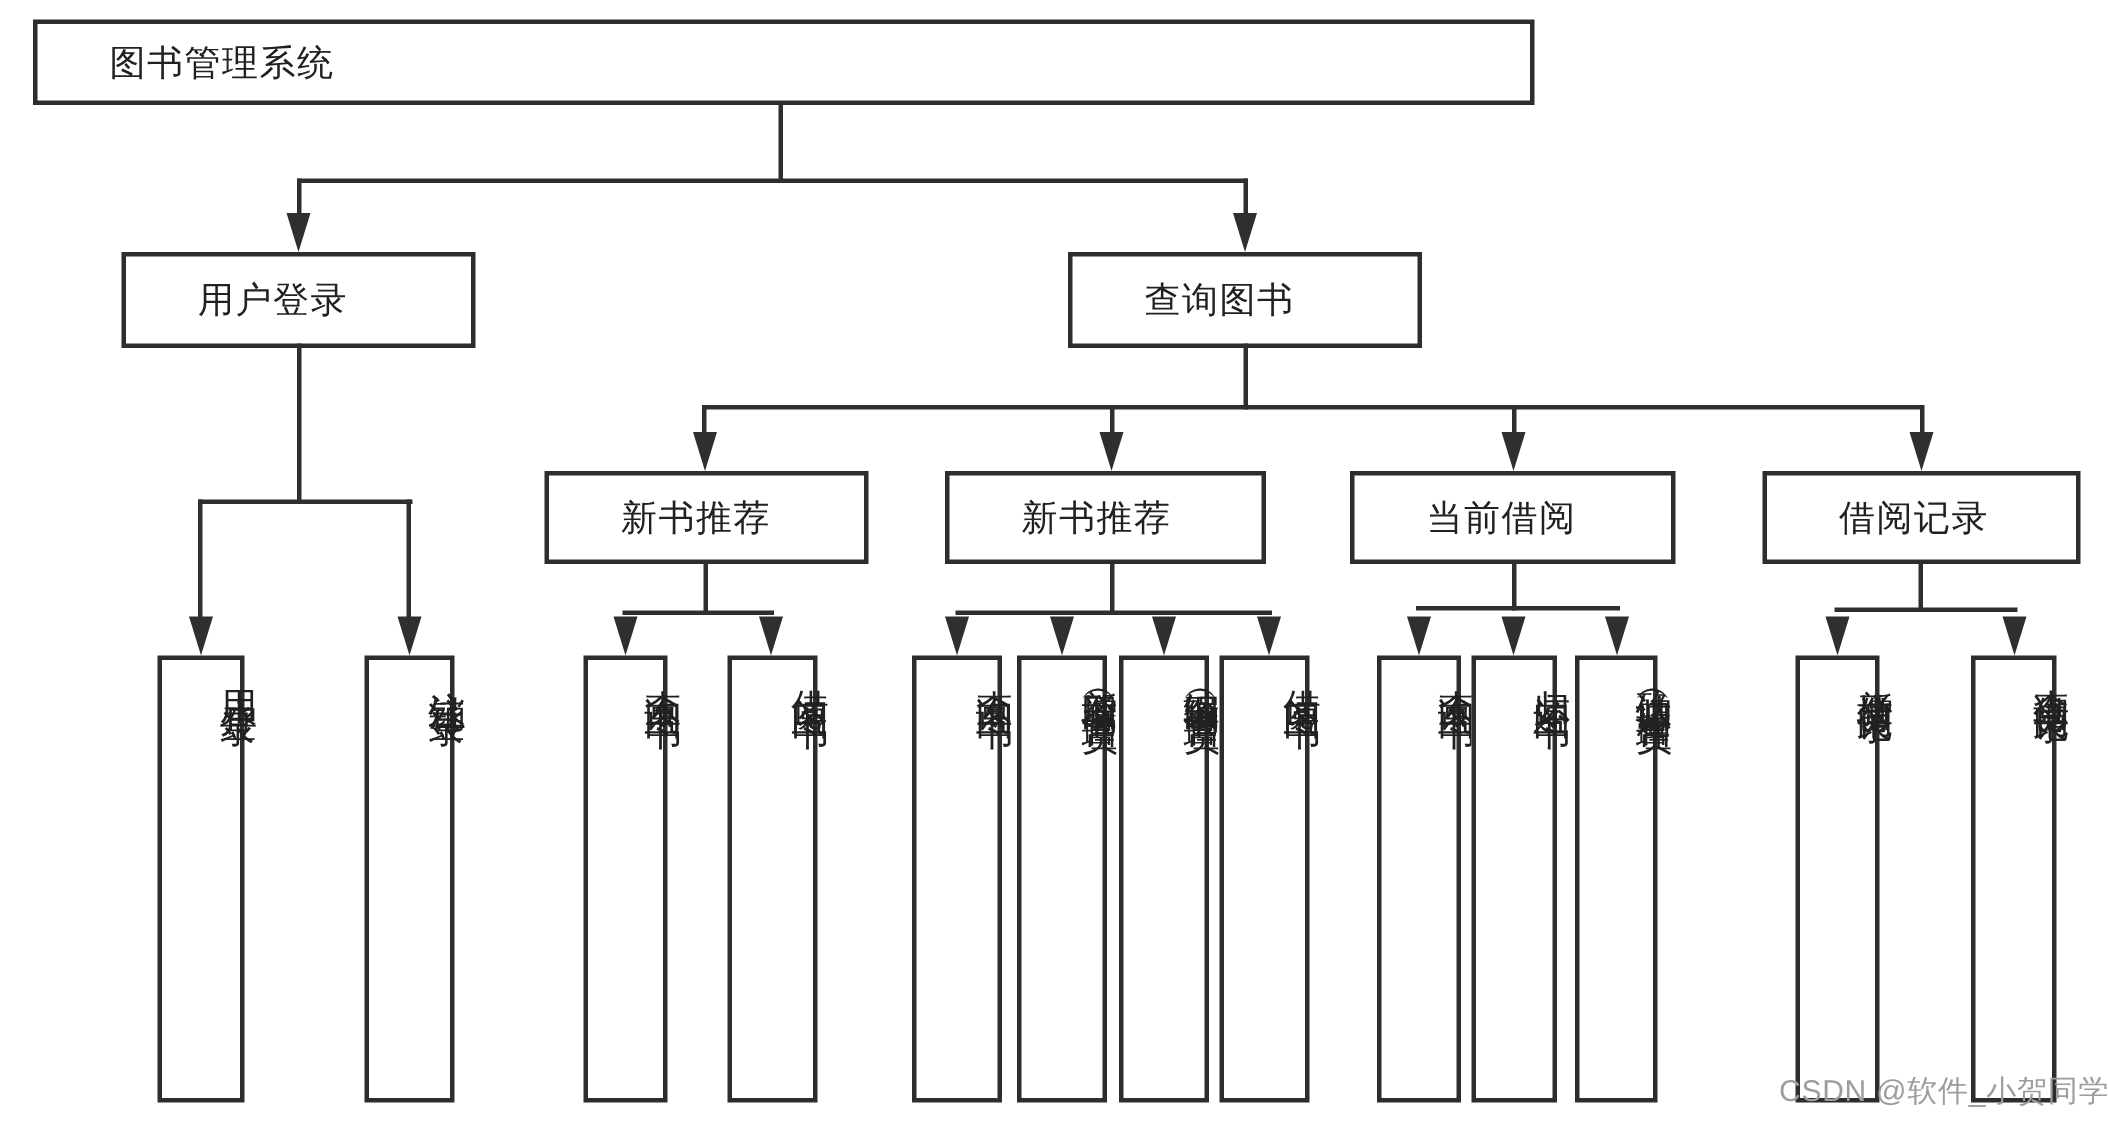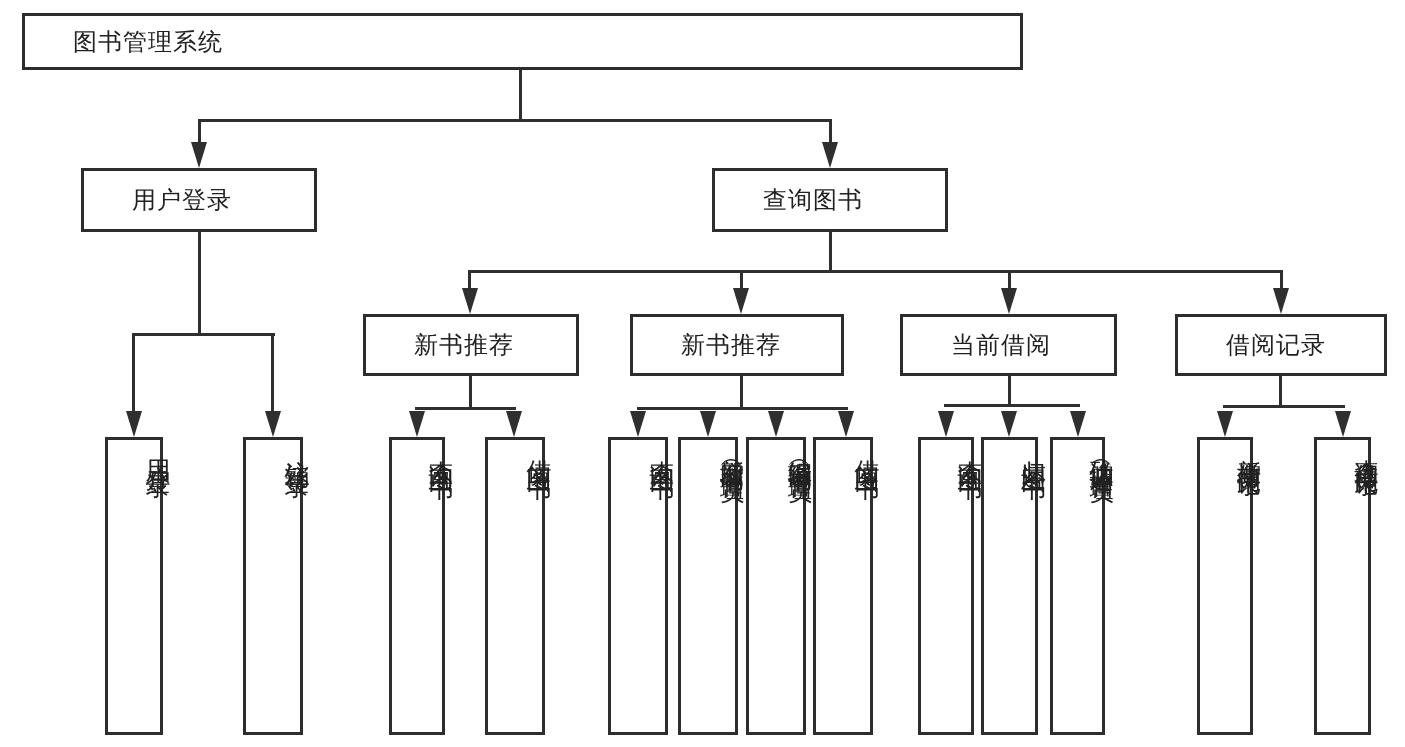--- a/index.html
+++ b/index.html
@@ -156,14 +156,15 @@
   <div class="line" style="left:944px;top:404px;width:136px;height:3px;"></div>
   <div class="arrow" style="left:938px;top:411px;"></div>
   <div class="arrow" style="left:1001px;top:411px;"></div>
   <div class="arrow" style="left:1070px;top:411px;"></div>
 
   <div class="line" style="left:1279px;top:376px;width:3px;height:32px;"></div>
   <div class="line" style="left:1223px;top:405px;width:122px;height:3px;"></div>
   <div class="arrow" style="left:1217px;top:411px;"></div>
   <div class="arrow" style="left:1335px;top:411px;"></div>
 
+  <div id="watermark">CSDN @软件_小贺同学</div>
 
 </div>
 
 </body></html>

